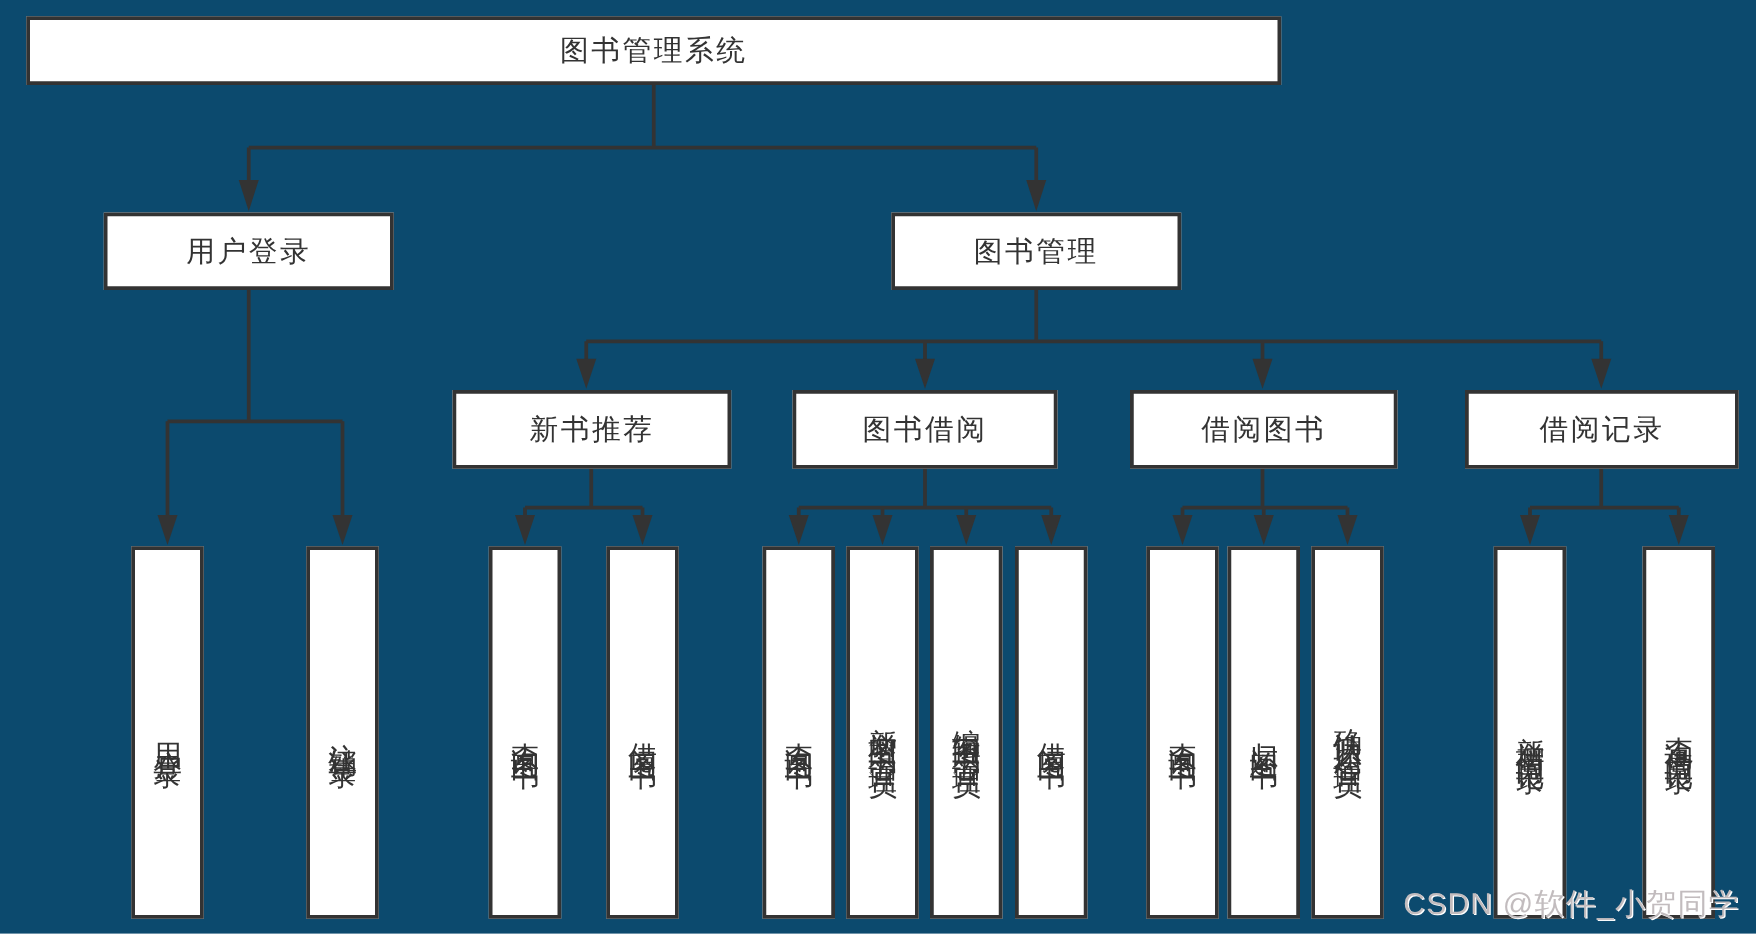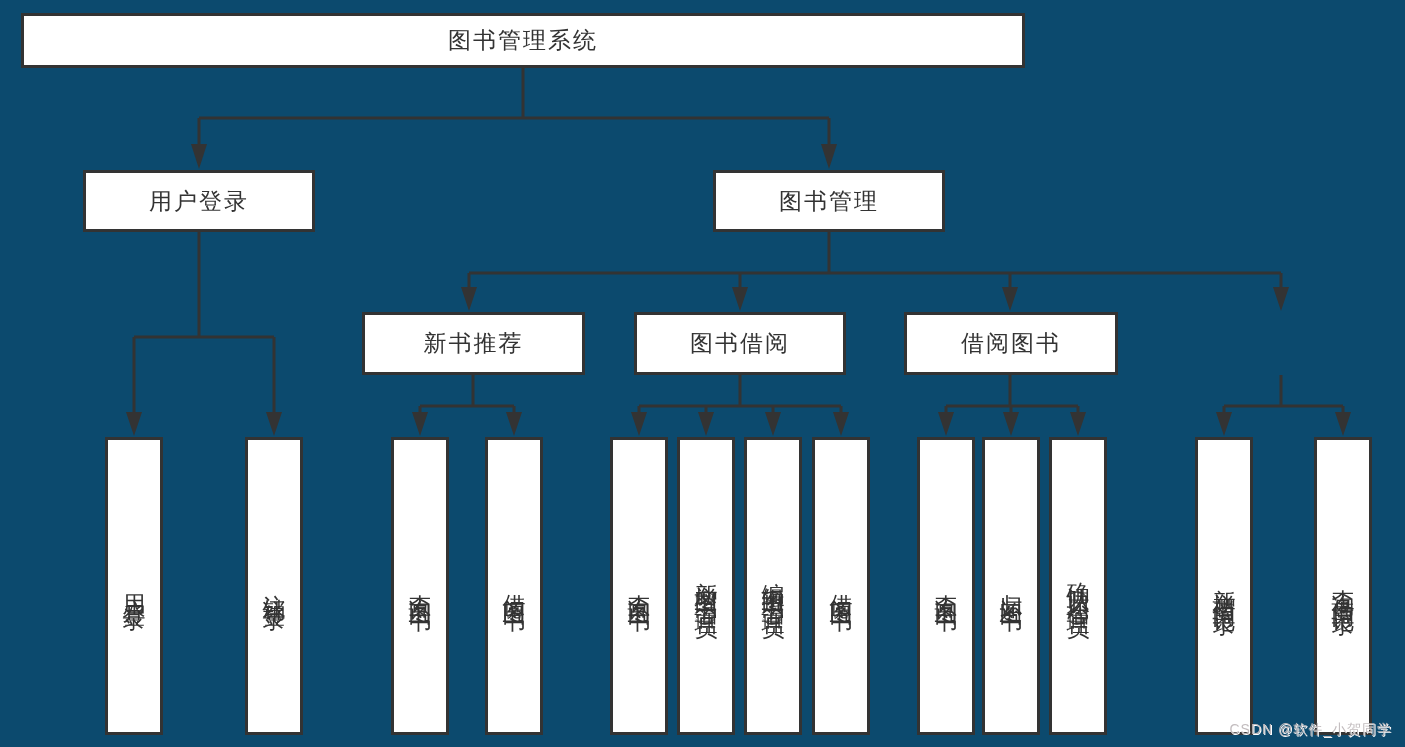--- a/index.html
+++ b/index.html
@@ -50,21 +50,21 @@
     font-size: 23px;
     letter-spacing: 5px;
     color: #333333;
     z-index: 2;
     line-height: 1;
   }
   .watermark {
     position: absolute;
     right: 13px;
     bottom: 8px;
-    font-size: 14px;
+    font-size: 24px;
     letter-spacing: 1px;
     color: #c2bcbe;
     text-shadow: 1px 1px 0 #ffffff;
     z-index: 3;
     white-space: nowrap;
   }
 </style>
 </head>
 <body>
 
@@ -111,20 +111,21 @@
   </svg>
 
   <div class="hnode" style="left:21px; top:13px; width:1004px; height:55px;">图书管理系统</div>
 
   <div class="hnode" style="left:83px; top:170px; width:232px; height:62px;">用户登录</div>
   <div class="hnode" style="left:713px; top:170px; width:232px; height:62px;">图书管理</div>
 
   <div class="hnode" style="left:362px; top:312px; width:223px; height:63px;">新书推荐</div>
   <div class="hnode" style="left:634px; top:312px; width:212px; height:63px;">图书借阅</div>
   <div class="hnode" style="left:904px; top:312px; width:214px; height:63px;">借阅图书</div>
+  <div class="hnode" style="left:1172px; top:312px; width:219px; height:63px;">借阅记录</div>
 
   <div class="vnode" style="left:105px;">用户登录</div>
   <div class="vnode" style="left:245px;">注销登录</div>
 
   <div class="vnode" style="left:391px;">查询图书</div>
   <div class="vnode" style="left:485px;">借阅图书</div>
 
   <div class="vnode" style="left:610px;">查询图书</div>
   <div class="vnode" style="left:677px;">新增图书（管理员）</div>
   <div class="vnode" style="left:744px;">编辑图书（管理员）</div>

